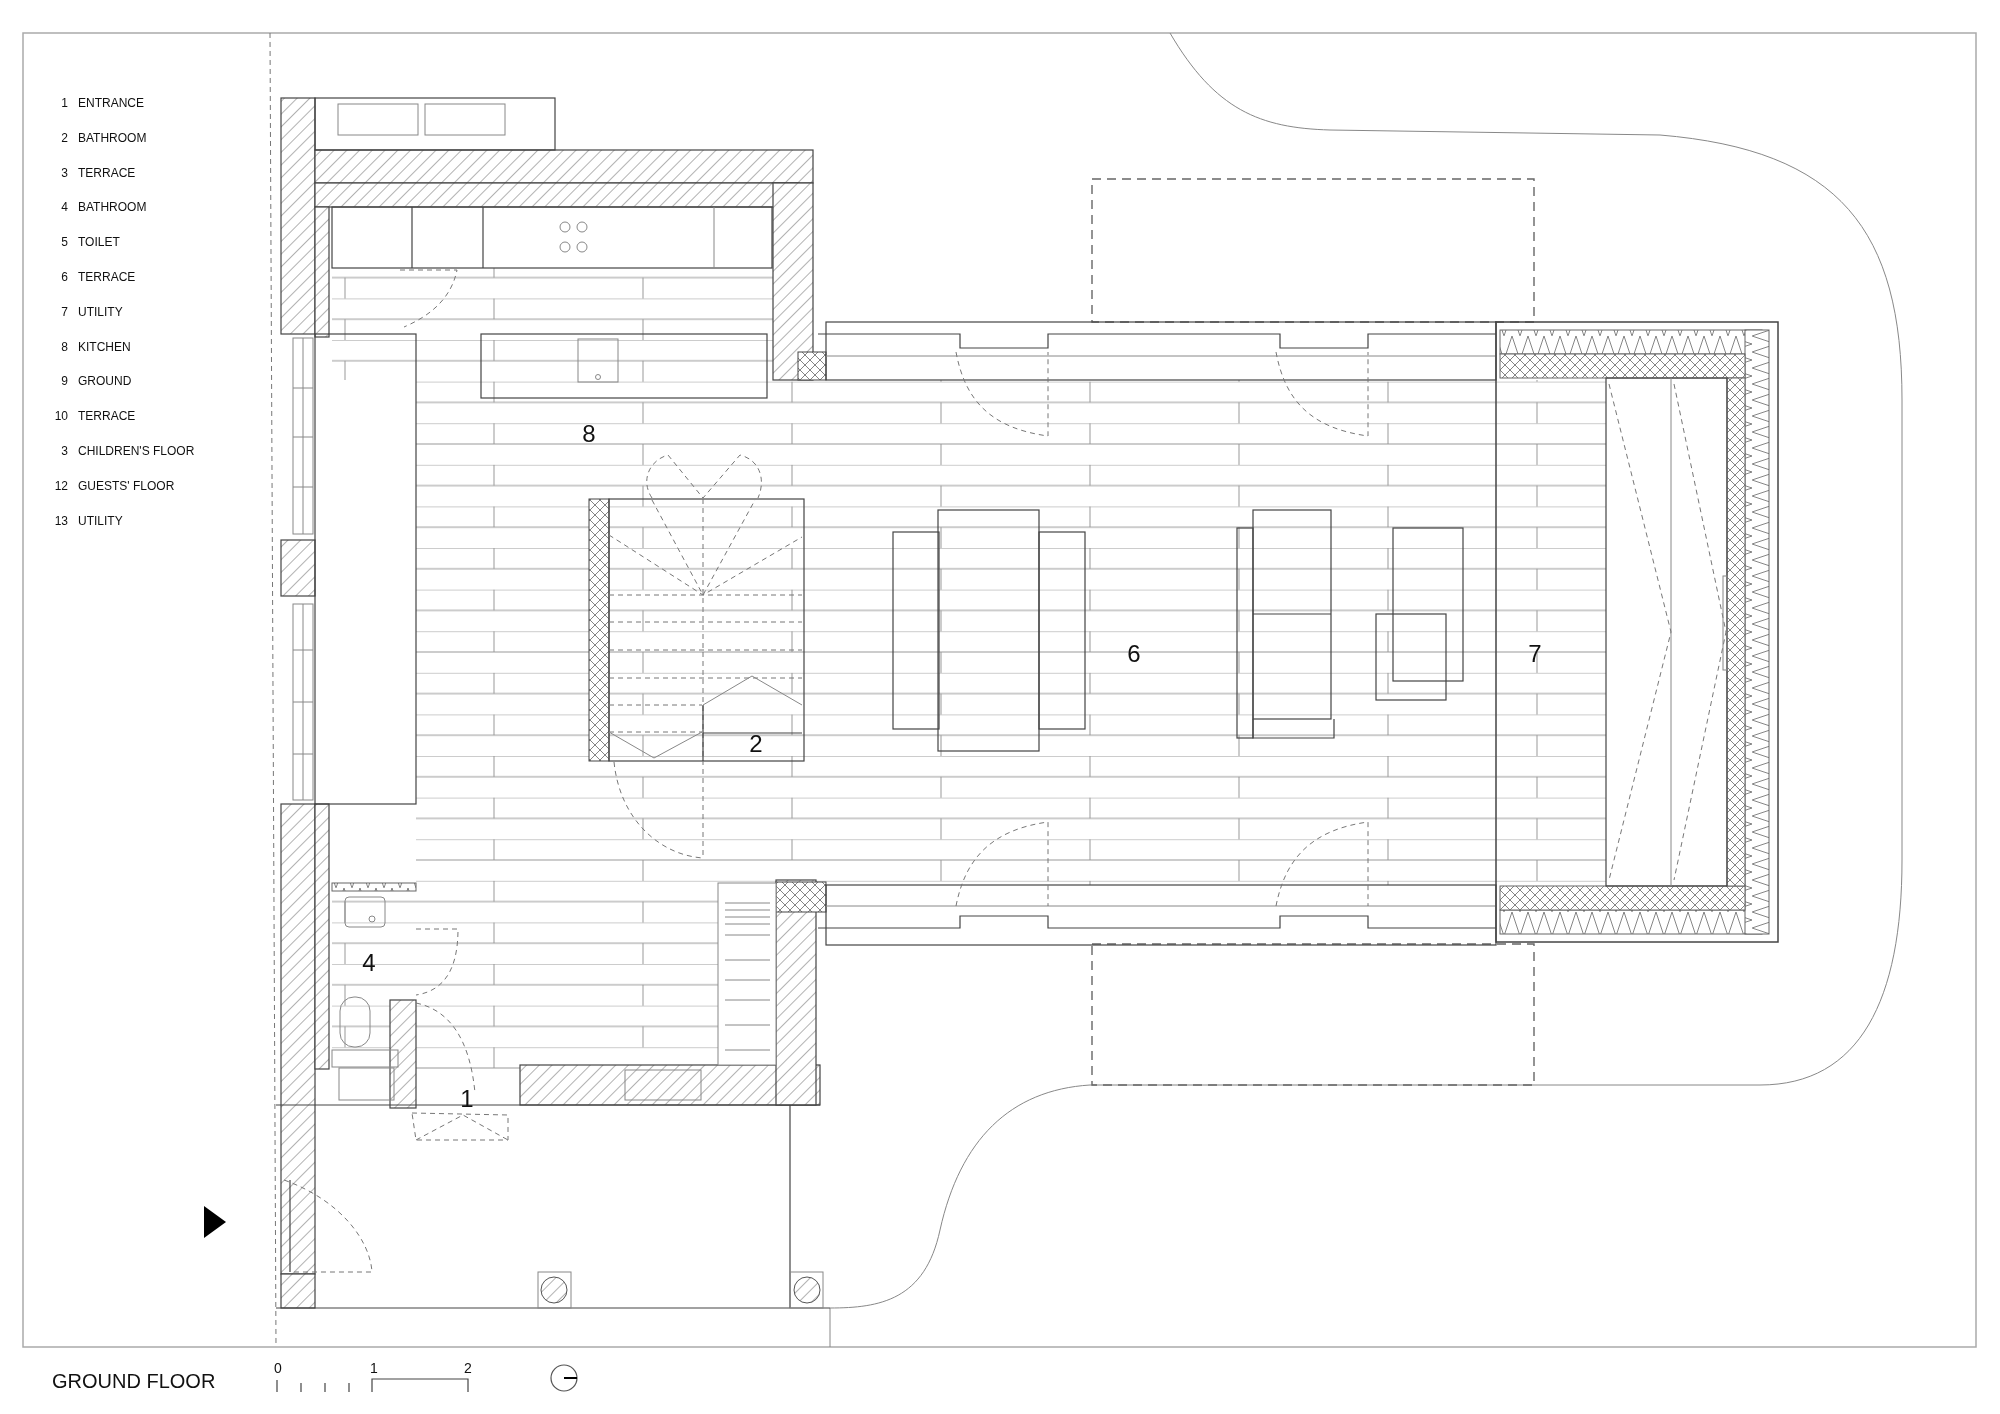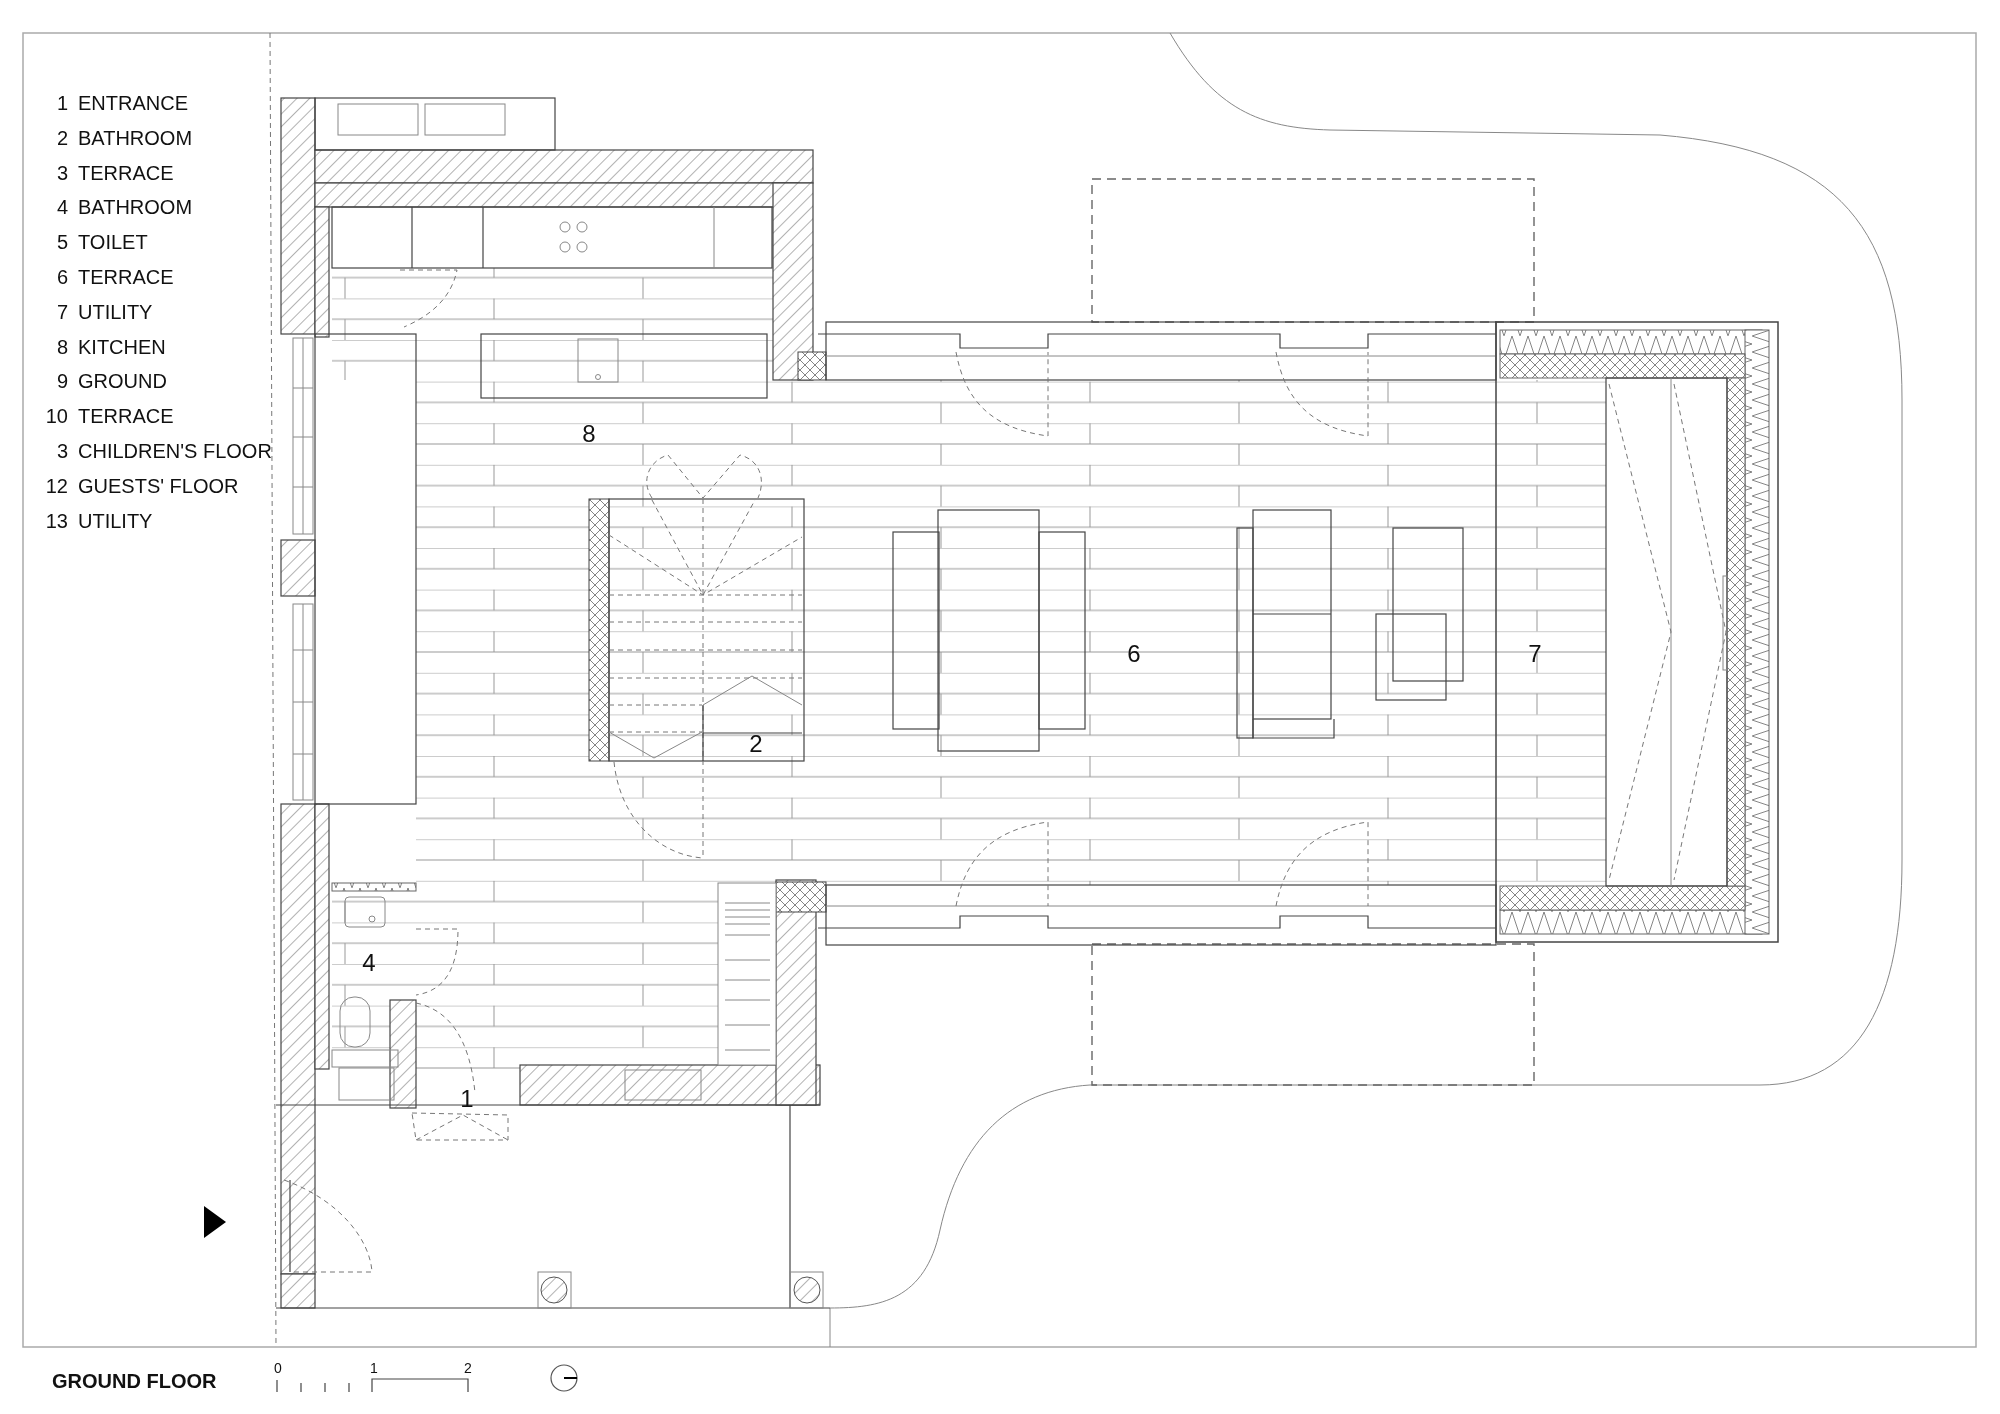--- a/index.html
+++ b/index.html
@@ -1,22 +1,22 @@
 <!DOCTYPE html>
 <html><head>
 <meta charset="utf-8">
 <style>
   html, body { margin:0; padding:0; background:#ffffff; }
   body { width:2000px; height:1414px; position:relative; overflow:hidden; font-family:"Liberation Sans", sans-serif; color:#111; }
   #plan { position:absolute; left:0; top:0; }
   .legend { position:absolute; left:34px; top:93px; margin:0; padding:0; list-style:none; }
-  .legend li { height:34.8px; font-size:20px; line-height:20px; white-space:nowrap; }
+  .legend li { height:34.8px; font-size:12px; line-height:20px; white-space:nowrap; }
   .legend .num { display:inline-block; width:34px; text-align:right; padding-right:10px; }
   .room-label { position:absolute; font-size:24px; line-height:24px; transform:translate(-50%,-50%); }
-  .drawing-title { position:absolute; left:52px; top:1370px; font-size:20px;font-weight:bold; }
+  .drawing-title { position:absolute; left:52px; top:1370px; font-size:20px; }
   .scale-lbl { position:absolute; font-size:14px; transform:translateX(-50%); }
   svg .w { fill:url(#hatch); stroke:#444; stroke-width:1.2; }
   svg .ln { stroke:#444; stroke-width:1.2; fill:none; }
   svg .lt { stroke:#888; stroke-width:1; fill:none; }
   svg .ds { stroke:#666; stroke-width:1.4; fill:none; stroke-dasharray:9 6; }
   svg .dss { stroke:#777; stroke-width:1; fill:none; stroke-dasharray:5 4; }
 </style>
 </head>
 <body>
 

